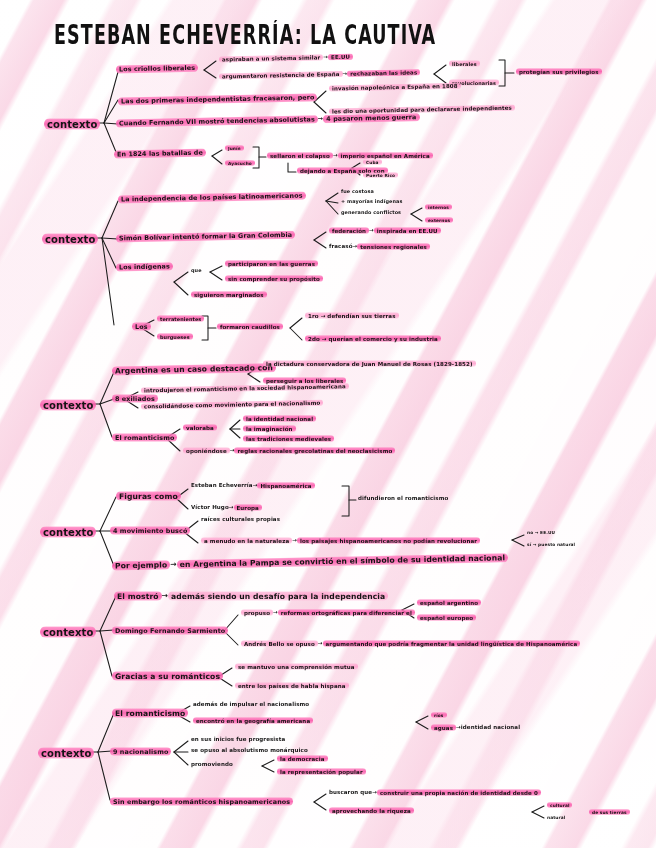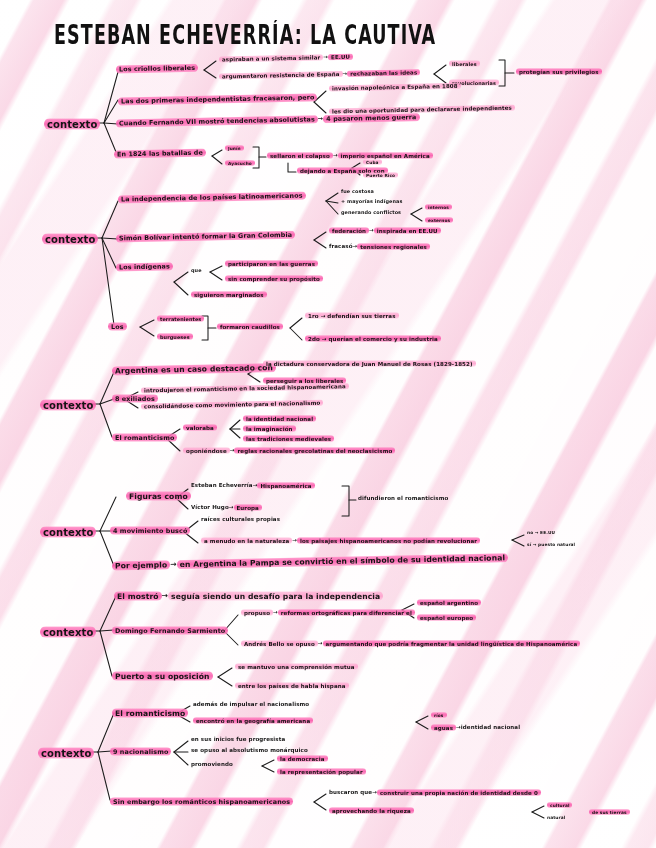--- a/index.html
+++ b/index.html
@@ -316,21 +316,21 @@
   <div class="node t-sub" style="left:303px; top:244px;">
     <span class="plain">fracasó</span><span class="plain">→</span><span class="hl">tensiones regionales</span>
   </div>
 
   <div class="node t-main slant" style="left:90px; top:264px;"><span class="hl">Los indígenas</span></div>
   <div class="node t-tiny" style="left:165px; top:268px;"><span class="plain">que</span></div>
   <div class="node t-sub" style="left:199px; top:261px;"><span class="hl">participaron en las guerras</span></div>
   <div class="node t-sub" style="left:199px; top:276px;"><span class="hl">sin comprender su propósito</span></div>
   <div class="node t-sub" style="left:165px; top:292px;"><span class="hl">siguieron marginados</span></div>
 
-  <div class="node t-main" style="left:82px; top:323px;"><span class="hl">Los</span></div>
+  <div class="node t-main" style="left:106px; top:323px;"><span class="hl">Los</span></div>
   <div class="node t-tiny" style="left:131px; top:316px;"><span class="hl">terratenientes</span></div>
   <div class="node t-tiny" style="left:131px; top:334px;"><span class="hl">burgueses</span></div>
   <div class="node t-sub" style="left:191px; top:324px;"><span class="hl">formaron caudillos</span></div>
   <div class="node t-sub" style="left:279px; top:313px;"><span class="hl-soft">1ro → defendían sus tierras</span></div>
   <div class="node t-sub" style="left:279px; top:336px;"><span class="hl">2do → querían el comercio y su industria</span></div>
 
   <div class="node t-big slant" style="left:86px; top:367px;"><span class="hl">Argentina es un caso destacado con</span></div>
   <div class="node t-sub" style="left:237px; top:361px;"><span class="hl-soft">la dictadura conservadora de Juan Manuel de Rosas (1829-1852)</span></div>
   <div class="node t-sub" style="left:237px; top:378px;"><span class="hl">perseguir a los liberales</span></div>
 
@@ -340,21 +340,21 @@
 
   <div class="node t-main" style="left:86px; top:434px;"><span class="hl">El romanticismo</span></div>
   <div class="node t-sub" style="left:157px; top:425px;"><span class="hl">valoraba</span></div>
   <div class="node t-sub" style="left:217px; top:416px;"><span class="hl">la identidad nacional</span></div>
   <div class="node t-sub" style="left:217px; top:426px;"><span class="hl">la imaginación</span></div>
   <div class="node t-sub" style="left:217px; top:436px;"><span class="hl">las tradiciones medievales</span></div>
   <div class="node t-sub" style="left:157px; top:448px;">
     <span class="hl-soft">oponiéndose</span><span class="plain">→</span><span class="hl">reglas racionales grecolatinas del neoclasicismo</span>
   </div>
 
-  <div class="node t-big" style="left:100px; top:492px;"><span class="hl">Figuras como</span></div>
+  <div class="node t-big" style="left:90px; top:492px;"><span class="hl">Figuras como</span></div>
   <div class="node t-sub" style="left:165px; top:483px;">
     <span class="plain">Esteban Echeverría</span><span class="plain">→</span><span class="hl">Hispanoamérica</span>
   </div>
   <div class="node t-sub" style="left:165px; top:505px;">
     <span class="plain">Víctor Hugo</span><span class="plain">→</span><span class="hl">Europa</span>
   </div>
   <div class="node t-sub" style="left:332px; top:496px;"><span class="plain">difundieron el romanticismo</span></div>
 
   <div class="node t-main" style="left:84px; top:527px;"><span class="hl">4 movimiento buscó</span></div>
   <div class="node t-sub" style="left:175px; top:517px;"><span class="plain">raíces culturales propias</span></div>
@@ -362,34 +362,34 @@
     <span class="hl-soft">a menudo en la naturaleza</span><span class="plain">→</span><span class="hl">los paisajes hispanoamericanos no podían revolucionar</span>
   </div>
   <div class="node t-micro" style="left:501px; top:531px;"><span class="plain">no → EE.UU</span></div>
   <div class="node t-micro" style="left:501px; top:543px;"><span class="plain">sí → puesto natural</span></div>
 
   <div class="node t-big slant" style="left:86px; top:562px;">
     <span class="hl">Por ejemplo</span><span class="plain">→</span><span class="hl">en Argentina la Pampa se convirtió en el símbolo de su identidad nacional</span>
   </div>
 
   <div class="node t-big" style="left:88px; top:592px;">
-    <span class="hl">El mostró</span><span class="plain">→</span><span class="hl-soft">seguía siendo un desafío para la independencia</span>
+    <span class="hl">El mostró</span><span class="plain">→</span><span class="hl-soft">además siendo un desafío para la independencia</span>
   </div>
 
   <div class="node t-main" style="left:86px; top:627px;"><span class="hl">Domingo Fernando Sarmiento</span></div>
   <div class="node t-sub" style="left:215px; top:610px;">
     <span class="hl-soft">propuso</span><span class="plain">→</span><span class="hl">reformas ortográficas para diferenciar el</span>
   </div>
   <div class="node t-sub" style="left:391px; top:600px;"><span class="hl">español argentino</span></div>
   <div class="node t-sub" style="left:391px; top:615px;"><span class="hl">español europeo</span></div>
   <div class="node t-sub" style="left:215px; top:641px;">
     <span class="hl-soft">Andrés Bello se opuso</span><span class="plain">→</span><span class="hl">argumentando que podría fragmentar la unidad lingüística de Hispanoamérica</span>
   </div>
 
-  <div class="node t-big" style="left:86px; top:672px;"><span class="hl">Puerto a su oposición</span></div>
+  <div class="node t-big" style="left:86px; top:672px;"><span class="hl">Gracias a su románticos</span></div>
   <div class="node t-sub" style="left:209px; top:664px;"><span class="hl-soft">se mantuvo una comprensión mutua</span></div>
   <div class="node t-sub" style="left:209px; top:683px;"><span class="hl-soft">entre los países de habla hispana</span></div>
 
   <div class="node t-big" style="left:86px; top:709px;"><span class="hl">El romanticismo</span></div>
   <div class="node t-sub" style="left:167px; top:702px;"><span class="plain">además de impulsar el nacionalismo</span></div>
   <div class="node t-sub" style="left:167px; top:718px;"><span class="hl">encontró en la geografía americana</span></div>
   <div class="node t-micro" style="left:405px; top:713px;"><span class="hl">ríos</span></div>
   <div class="node t-sub" style="left:405px; top:725px;">
     <span class="hl">aguas</span><span class="plain">→</span><span class="plain">identidad nacional</span>
   </div>

